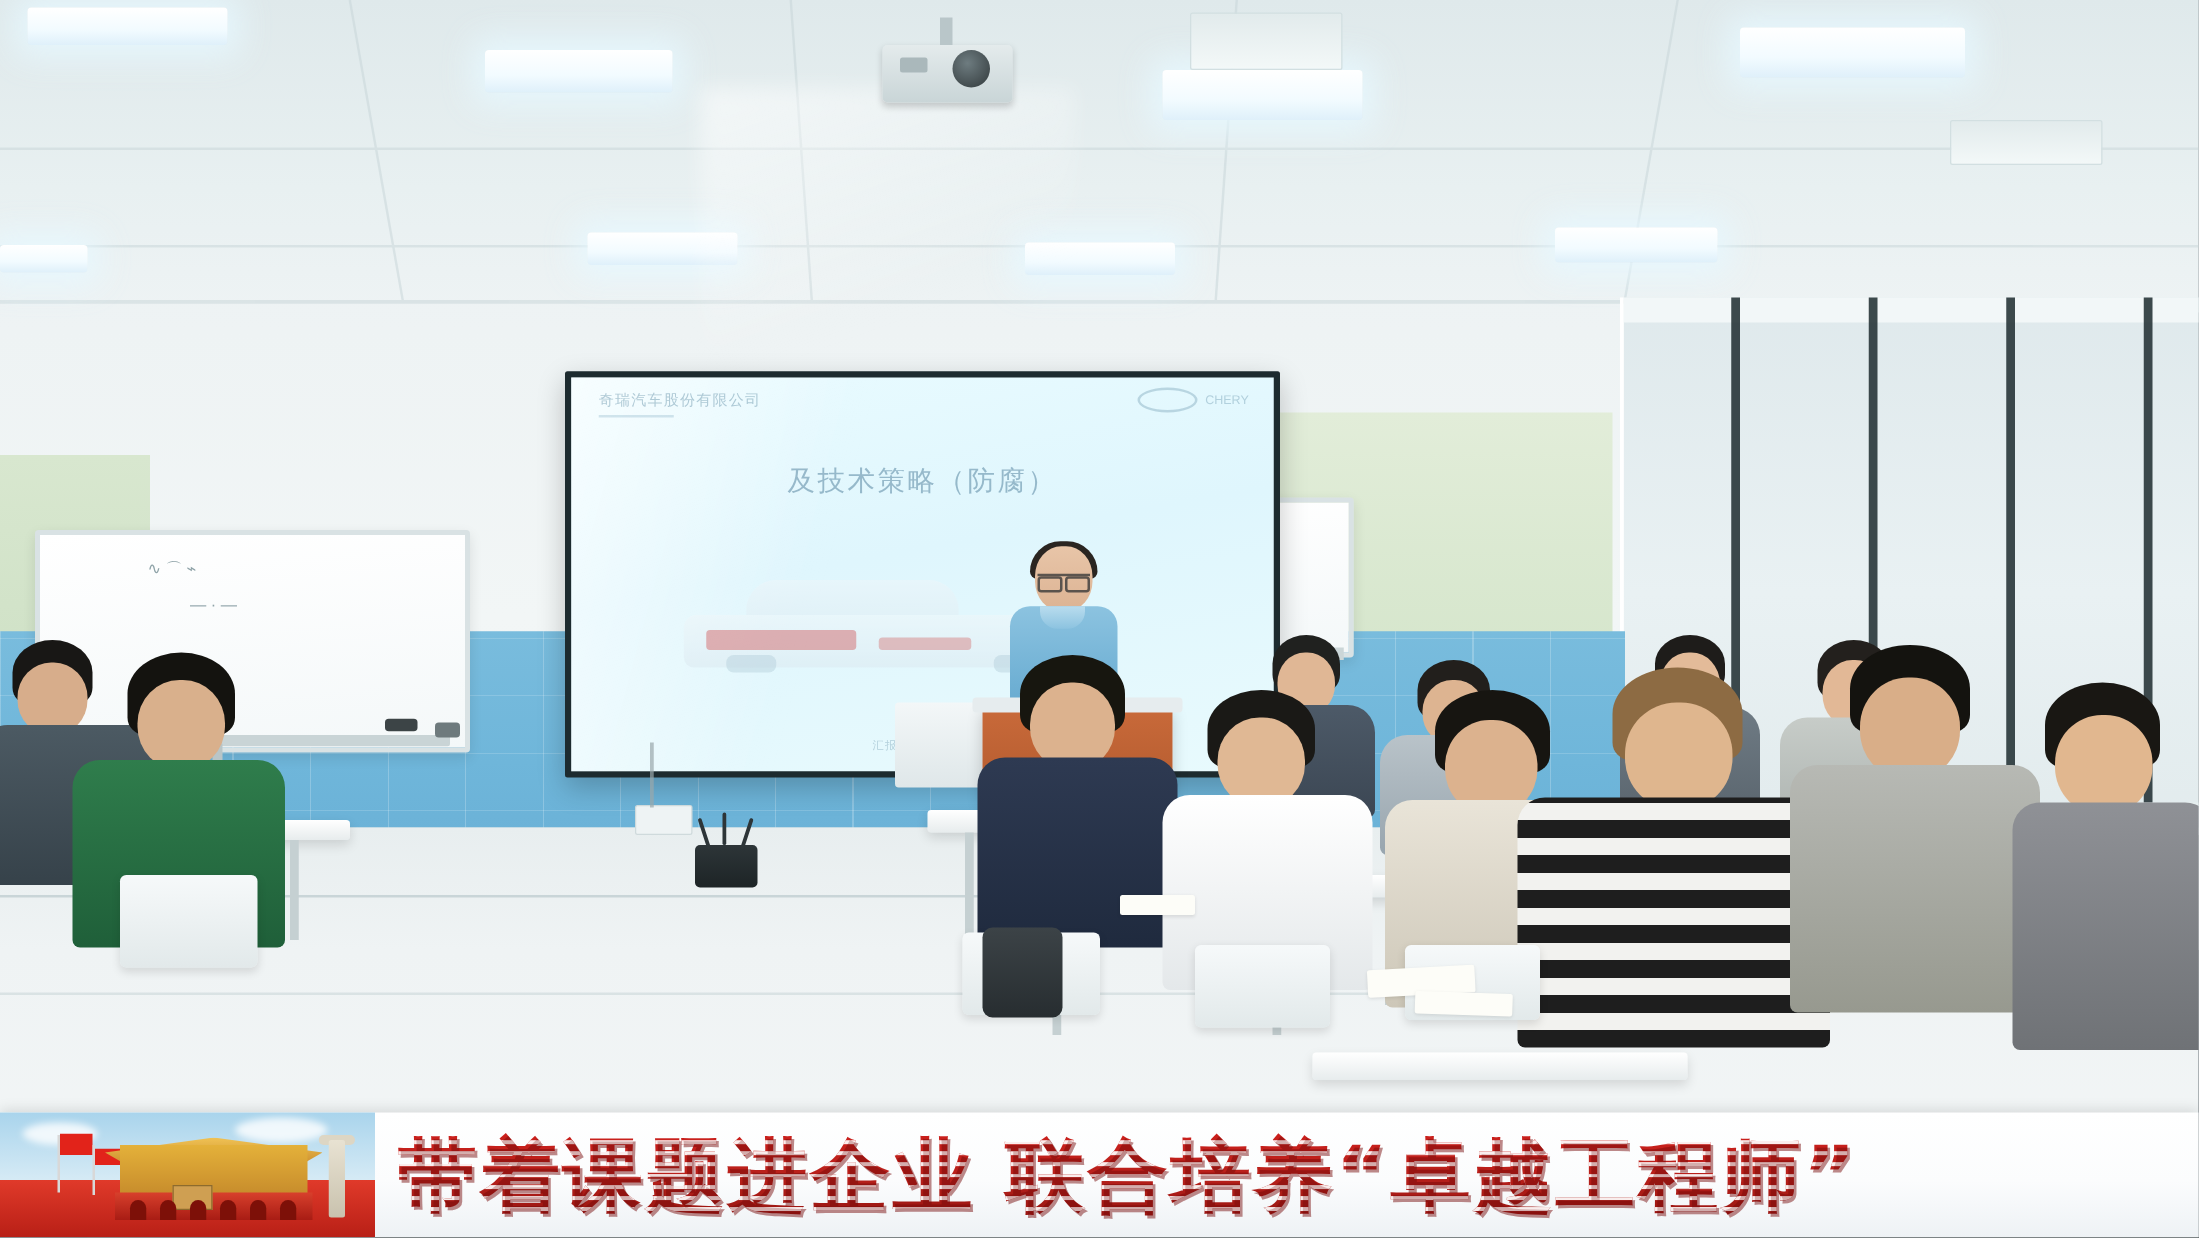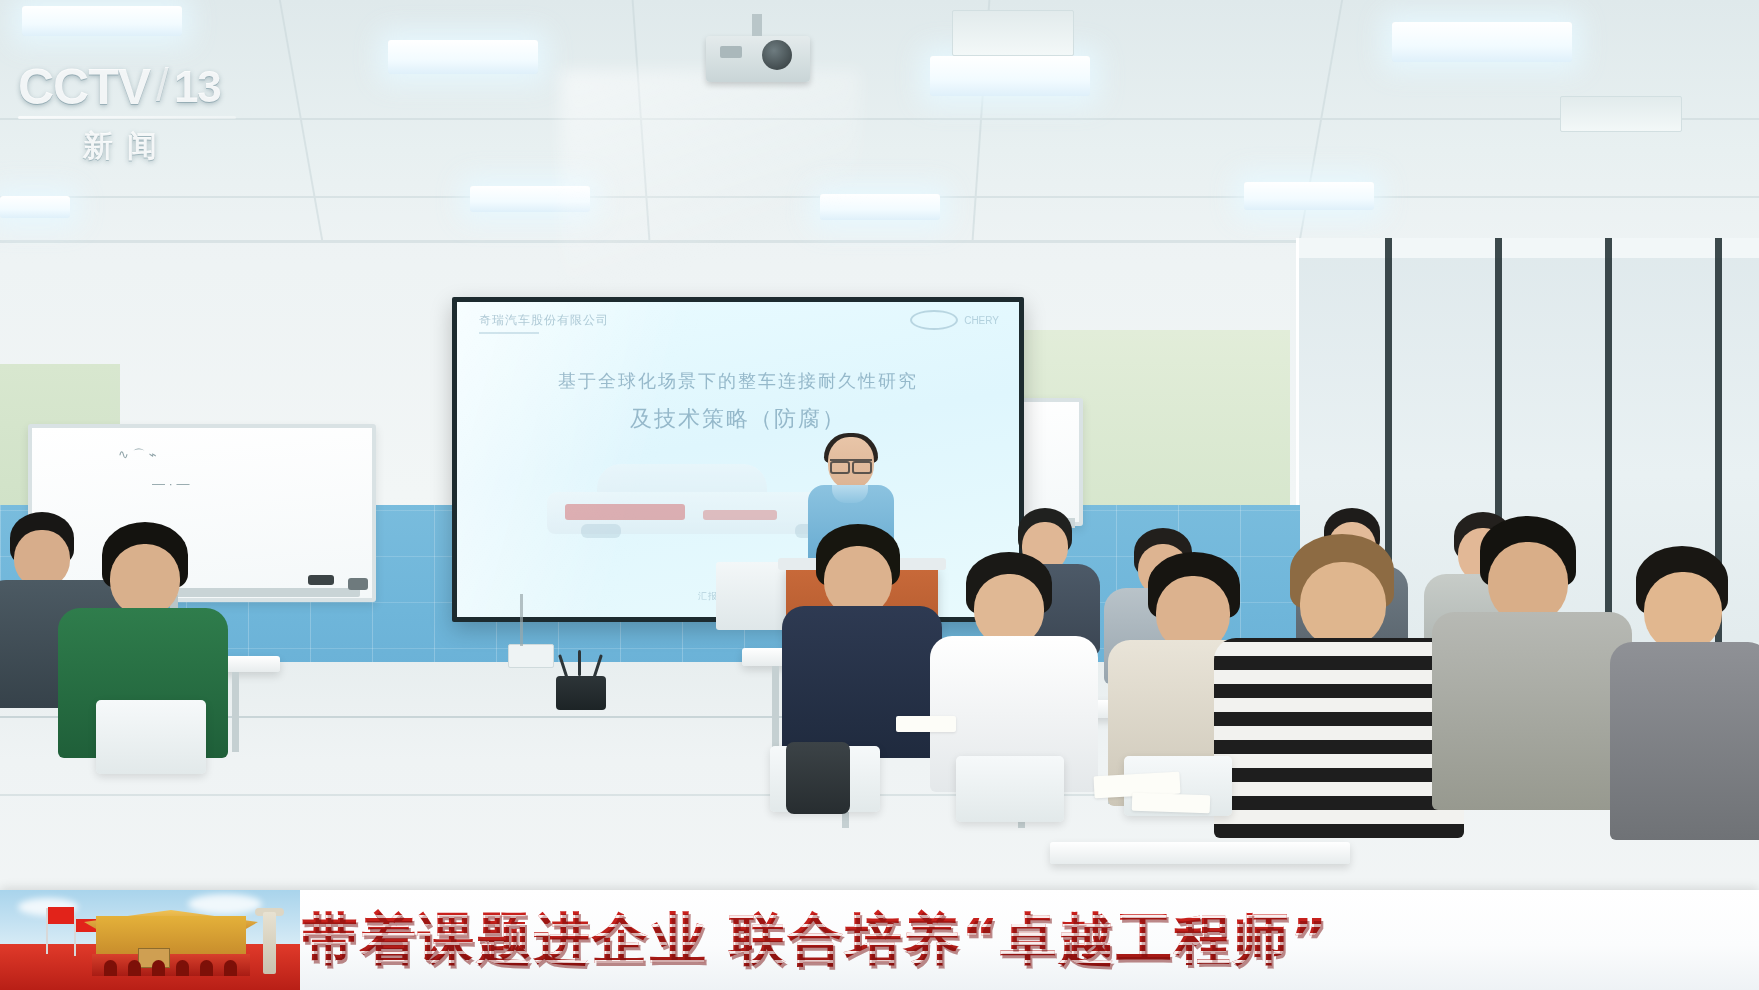--- a/index.html
+++ b/index.html
@@ -331,23 +331,23 @@
   .bg-pillar-top{
     position:absolute;right:16px;bottom:74px;width:29px;height:8px;border-radius:4px;
     background:#ddd6c4;
   }
   .bg-portrait{
     position:absolute;left:138px;bottom:22px;width:30px;height:18px;
     background:#cf9f52;border:1px solid #8d6b2d;
   }
 
   .banner-text{
-    flex:1;display:flex;align-items:center;padding-left:2px;
+    flex:1;display:flex;align-items:center;padding-left:18px;
     font-family:"DejaVu Sans","Liberation Sans",sans-serif;
-    font-weight:bold;font-size:56px;letter-spacing:2px;white-space:nowrap;
+    font-weight:bold;font-size:64px;letter-spacing:2px;white-space:nowrap;
     color:#b21f1a;
     background:
       repeating-linear-gradient(0deg,rgba(255,255,255,0) 0 5px,rgba(255,255,255,.95) 5px 8px);
     -webkit-background-clip:text;background-clip:text;
     text-shadow:2px 3px 0 rgba(120,10,10,.28);
     text-align:center;
   }
   .banner-text span{
     background-image:linear-gradient(180deg,#d0201c 0%,#b8201b 50%,#8e120f 100%);
     -webkit-background-clip:text;background-clip:text;
@@ -443,21 +443,20 @@
 
         <div class="slide-company">奇瑞汽车股份有限公司</div>
         <div class="slide-rule"></div>
 
         <div class="slide-logo">
           <span class="oval"></span>
           <span>CHERY</span>
         </div>
 
         <div class="slide-title">
-          <span>基于全球化场景下的整车连接耐久性研究</span>
           <span class="l2">及技术策略（防腐）</span>
         </div>
 
         <div class="slide-car">
           <div class="car-roof"></div>
           <div class="car-body"></div>
           <div class="car-stripe" style="left:48px;top:52px;width:120px;height:16px;"></div>
           <div class="car-stripe" style="left:186px;top:58px;width:74px;height:10px;opacity:.6;"></div>
           <div class="car-wheel" style="left:64px;"></div>
           <div class="car-wheel" style="left:278px;"></div>
@@ -580,29 +579,20 @@
     <div class="chair" style="left:956px;top:756px;width:108px;height:66px;"></div>
     <div class="chair" style="left:1124px;top:756px;width:108px;height:60px;"></div>
 
     <div class="paper" style="left:1094px;top:774px;width:86px;height:22px;transform:rotate(-3deg);"></div>
     <div class="paper" style="left:1132px;top:794px;width:78px;height:18px;transform:rotate(2deg);"></div>
     <div class="paper" style="left:896px;top:716px;width:60px;height:16px;"></div>
 
     <div class="bag"></div>
   </div>
 
-  <div class="bug">
-    <div class="bug-main">
-      <span>CCTV</span>
-      <span class="bug-slash">/</span>
-      <span class="bug-num">13</span>
-    </div>
-    <div class="bug-underline"></div>
-    <div class="bug-cn">新闻</div>
-  </div>
 
   <div class="banner">
 
     <div class="banner-badge">
       <div class="bg-sky"></div>
       <div class="bg-cloud" style="left:18px;top:8px;width:60px;height:18px;"></div>
       <div class="bg-cloud" style="left:188px;top:4px;width:74px;height:20px;"></div>
       <div class="bg-redbase"></div>
 
       <div class="bg-pole" style="left:46px;bottom:36px;height:46px;"></div>

